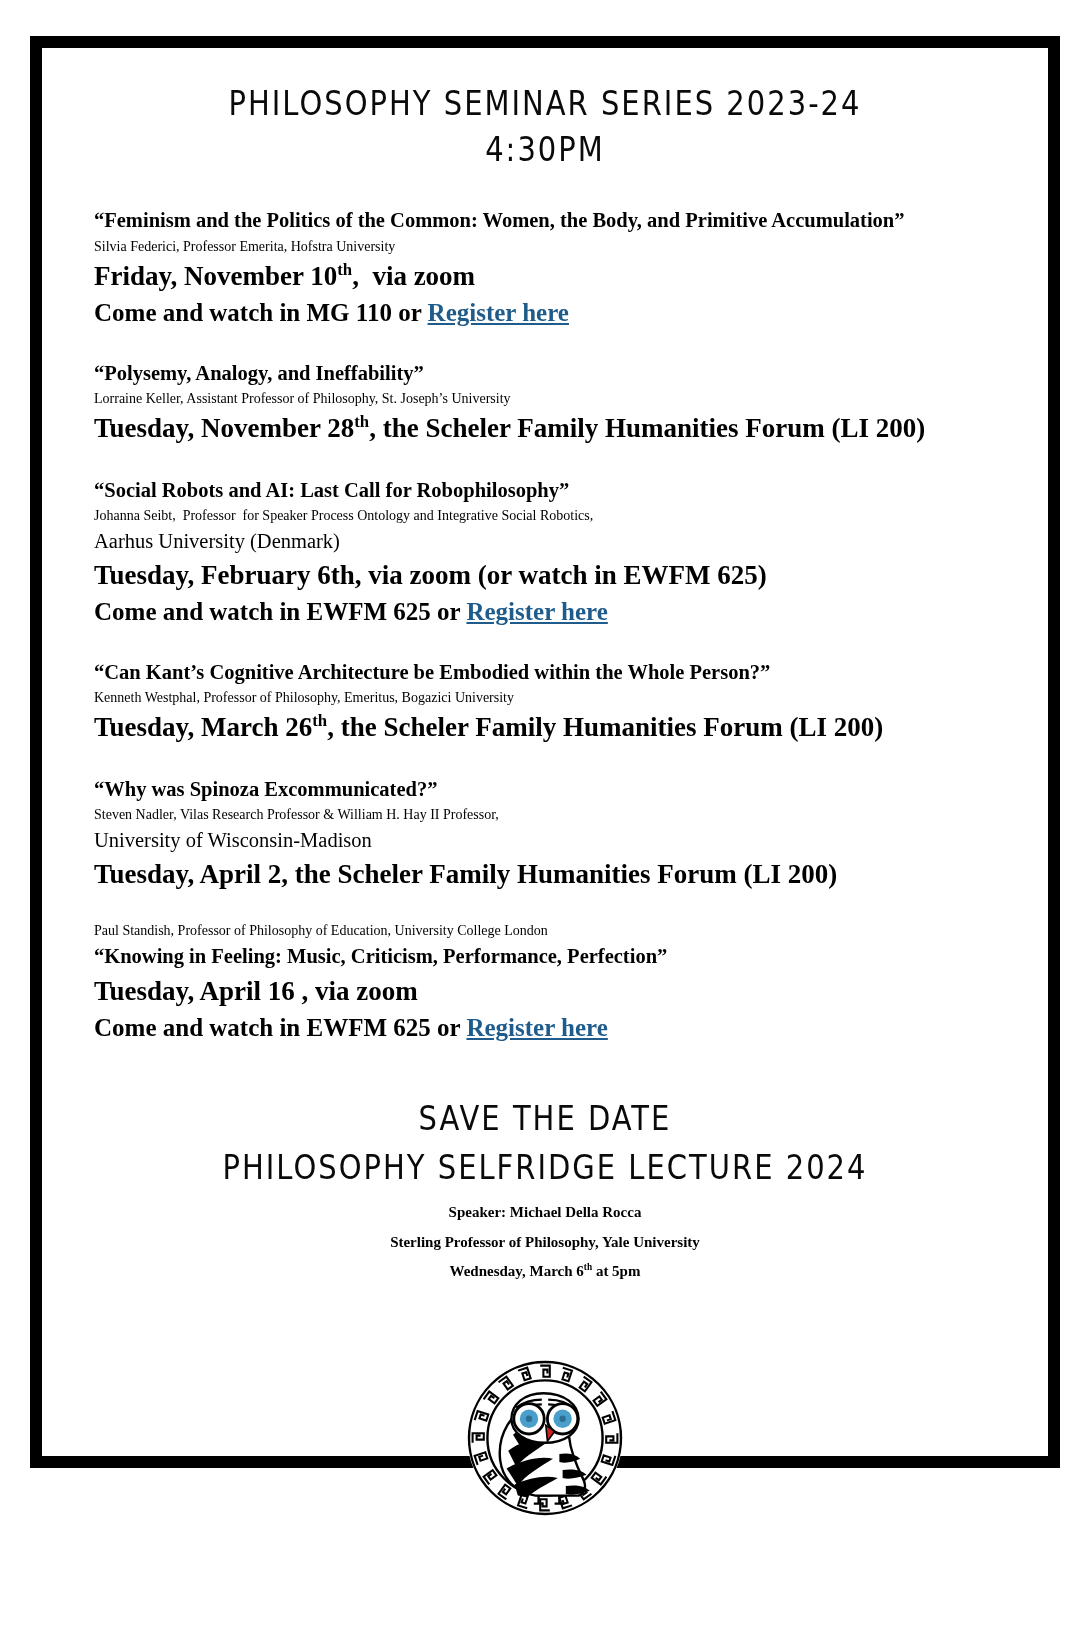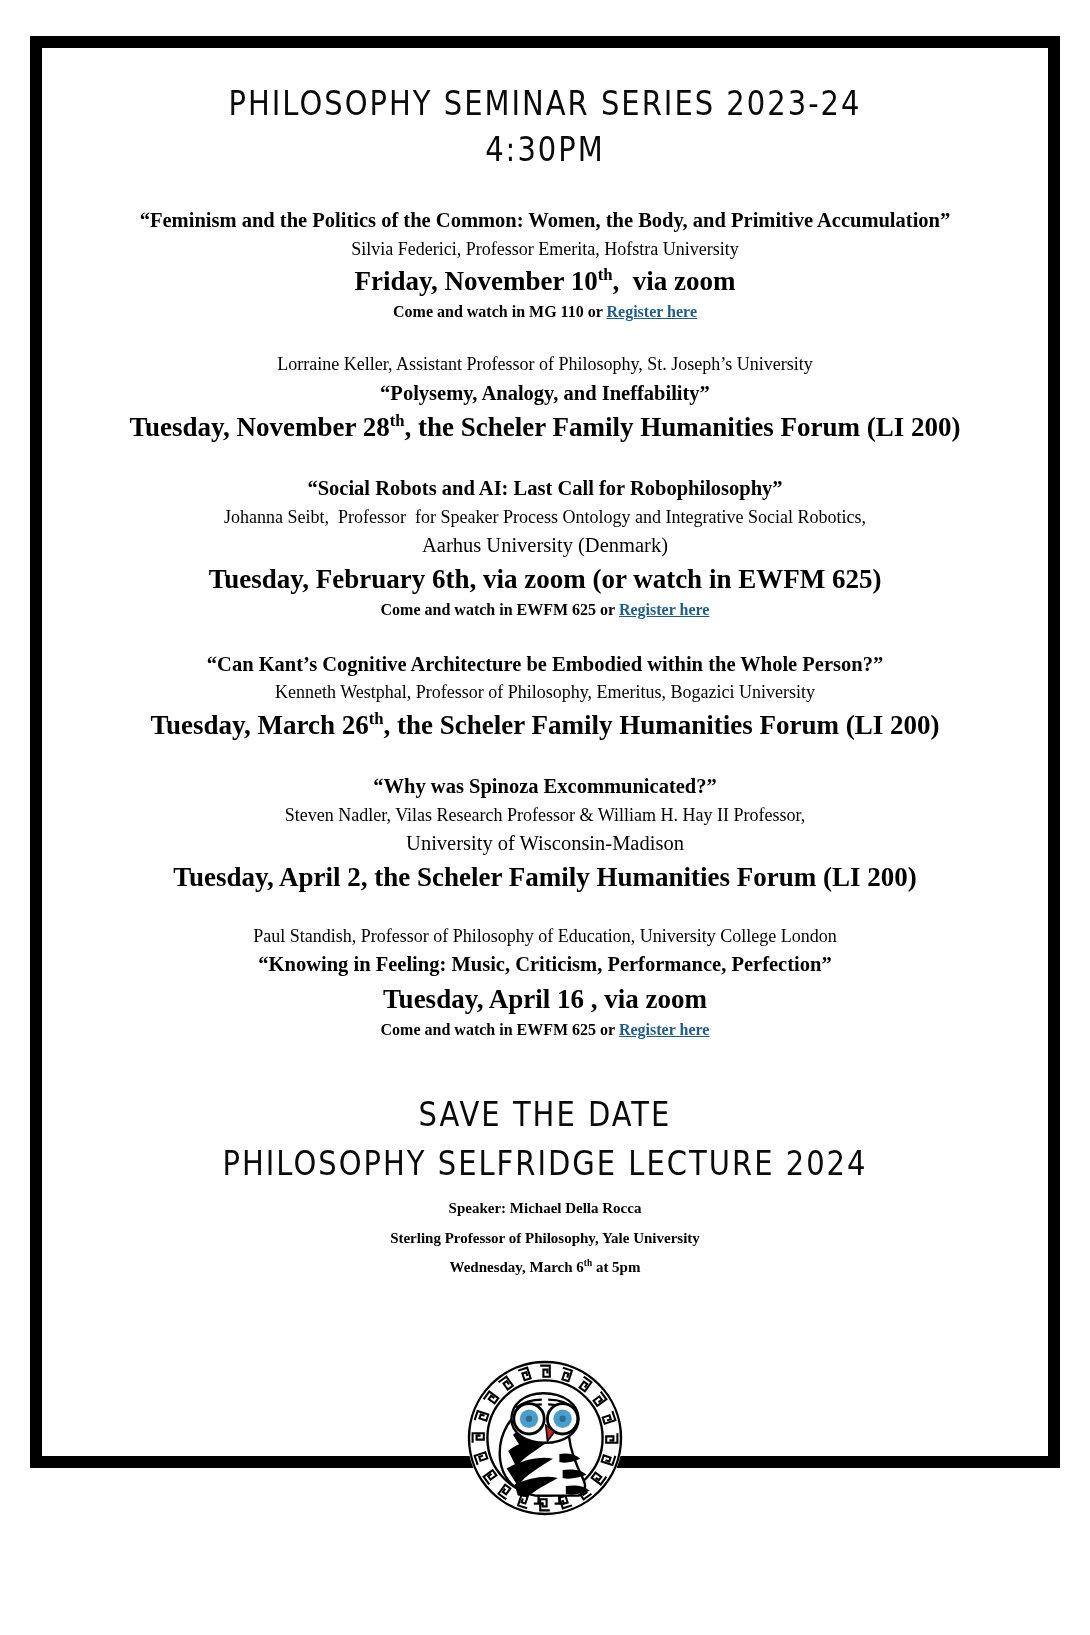--- a/index.html
+++ b/index.html
@@ -50,48 +50,48 @@
   .deco-wrap { margin-bottom: 10px; }
   .deco.title-main { font-size: 29px; }
   .deco.title-time { font-size: 29px; margin-top: 9px; }
 
   
   .seminars { margin-top: 42px; }
   .seminar { margin-bottom: 30px; }
   .seminar:last-child { margin-bottom: 0; }
 
   .line {
-    text-align: center;
+    text-align: left;
     line-height: 1.30;
     font-size: 20.5px;
     white-space: pre-wrap;
   }
   .line.title {
     font-weight: bold;
     font-size: 20.5px;
     margin-bottom: 4px;
   }
   .line.speaker {
     font-weight: normal;
-    font-size: 18px;
+    font-size: 14px;
     margin-bottom: 3px;
   }
   .line.speaker2 {
     font-weight: normal;
     font-size: 20.5px;
     margin-bottom: 3px;
   }
   .line.date {
     font-weight: bold;
     font-size: 27px;
     margin-bottom: 3px;
   }
   .line.watch {
     font-weight: bold;
-    font-size: 16px;
+    font-size: 25px;
   }
   sup {
     font-size: 0.62em;
     vertical-align: super;
     line-height: 0;
   }
   a.reglink {
     color: #1f5c8b;
     text-decoration: underline;
     font-weight: bold;
@@ -136,22 +136,22 @@
     <div class="seminars">
 
       <div class="seminar">
         <div class="line title">“Feminism and the Politics of the Common: Women, the Body, and Primitive Accumulation”</div>
         <div class="line speaker">Silvia Federici, Professor Emerita, Hofstra University</div>
         <div class="line date"><span>Friday, November 10</span><sup>th</sup><span>,  via zoom</span></div>
         <div class="line watch"><span>Come and watch in MG 110 or </span><a class="reglink" href="#">Register here</a></div>
       </div>
 
       <div class="seminar">
+        <div class="line title">“Polysemy, Analogy, and Ineffability”</div>
         <div class="line speaker">Lorraine Keller, Assistant Professor of Philosophy, St. Joseph’s University</div>
-        <div class="line title">“Polysemy, Analogy, and Ineffability”</div>
         <div class="line date"><span>Tuesday, November 28</span><sup>th</sup><span>, the Scheler Family Humanities Forum (LI 200)</span></div>
       </div>
 
       <div class="seminar">
         <div class="line title">“Social Robots and AI: Last Call for Robophilosophy”</div>
         <div class="line speaker">Johanna Seibt,  Professor  for Speaker Process Ontology and Integrative Social Robotics,</div>
         <div class="line speaker2">Aarhus University (Denmark)</div>
         <div class="line date">Tuesday, February 6th, via zoom (or watch in EWFM 625)</div>
         <div class="line watch"><span>Come and watch in EWFM 625 or </span><a class="reglink" href="#">Register here</a></div>
       </div>

